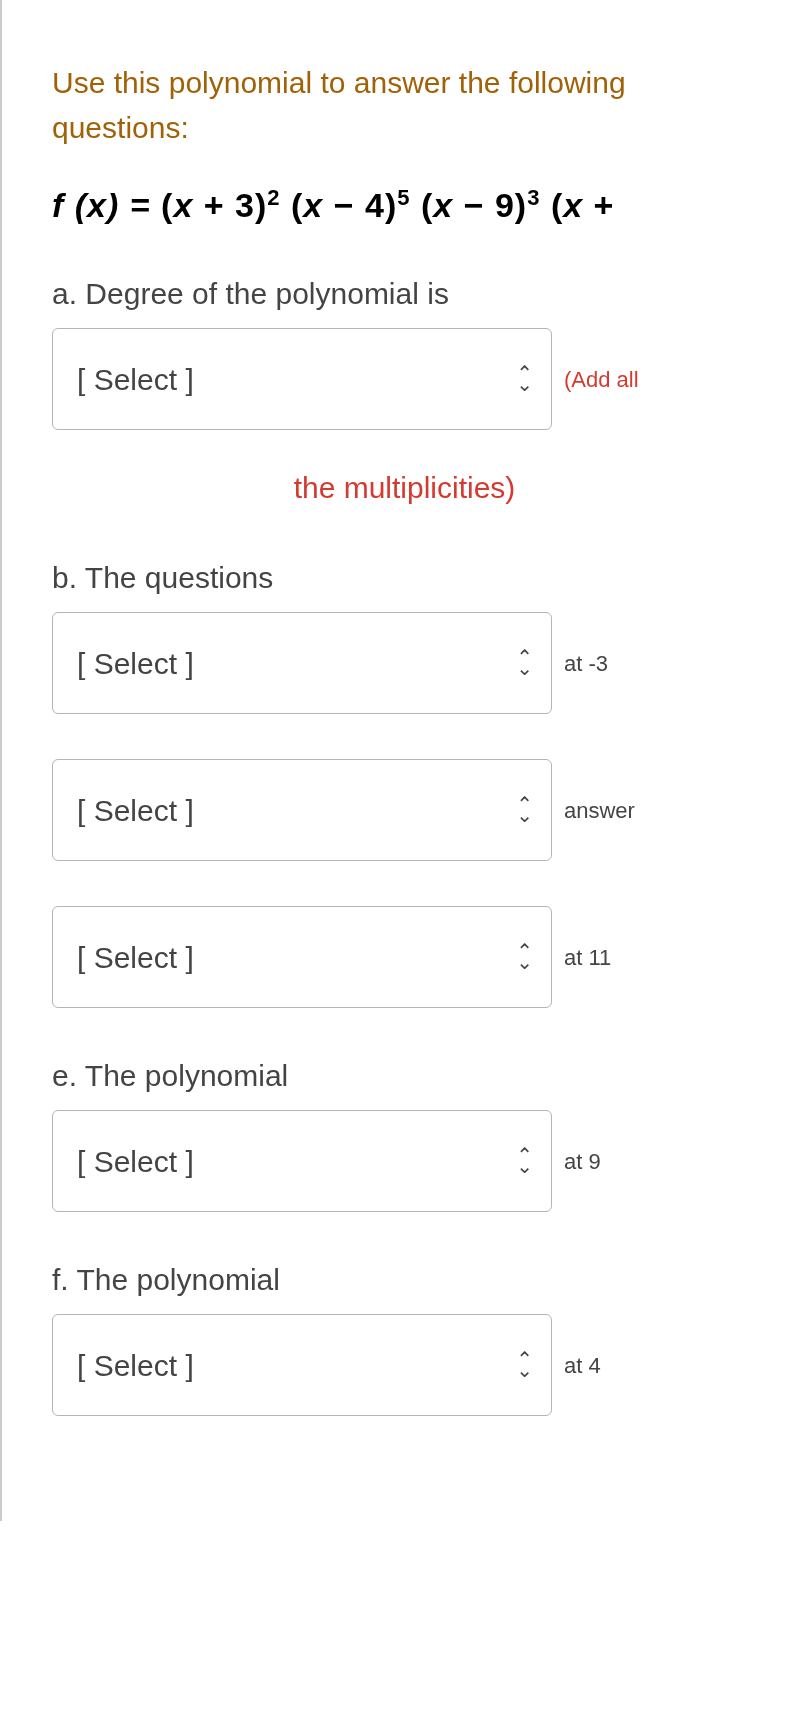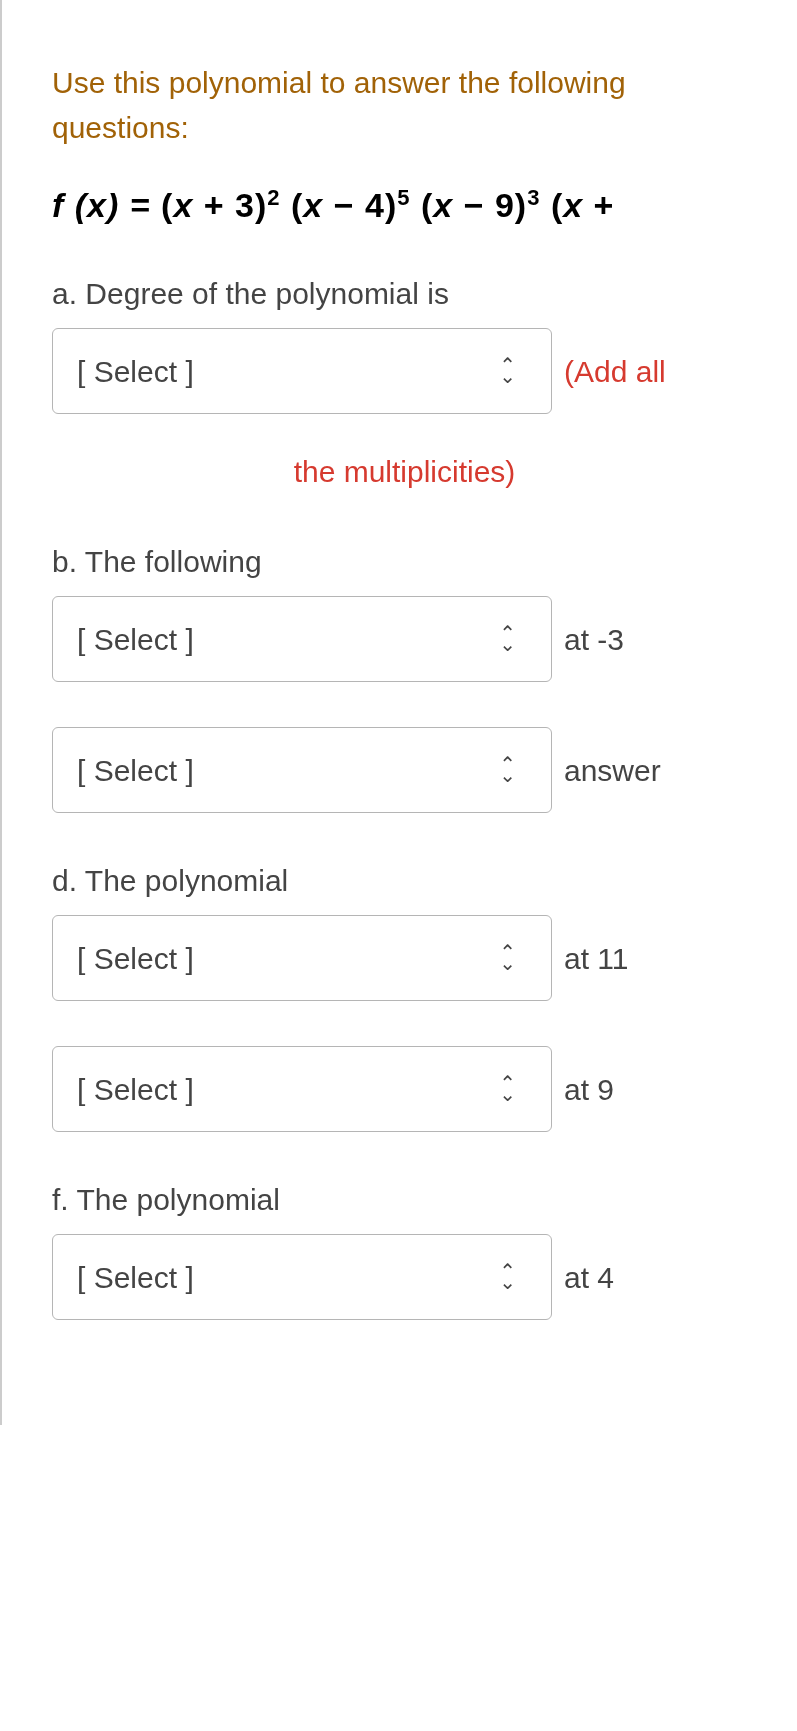--- a/index.html
+++ b/index.html
@@ -48,42 +48,42 @@
       display: flex;
       align-items: center;
       flex-wrap: wrap;
       gap: 12px;
     }
     .select-box {
       display: flex;
       align-items: center;
       justify-content: space-between;
       width: 500px;
-      height: 86px;
+      height: 102px;
       border: 1px solid #b5b5b5;
       border-radius: 6px;
-      padding: 0 35px 0 24px;
+      padding: 0 18px 0 24px;
       background: #fff;
       cursor: pointer;
     }
     .select-text {
       color: #444;
       font-size: 30px;
     }
     .chevrons {
       display: flex;
       flex-direction: column;
       align-items: center;
       line-height: 0.55;
       font-size: 20px;
       color: #444;
     }
     .after-text {
       color: #444;
-      font-size: 30px;
+      font-size: 22px;
     }
     .hint-red {
       color: #d63a2f;
     }
     .hint-continue {
       color: #d63a2f;
       margin-top: 35px;
       text-align: center;
     }
   </style>
@@ -105,21 +105,21 @@
           <span>⌃</span>
           <span>⌄</span>
         </span>
     </div>
     <span class="after-text hint-red">(Add all</span>
   </div>
   <p class="hint-continue">the multiplicities)</p>
 </div>
 
 <div class="question-block">
-  <p class="question-label">b. The following</p>
+  <p class="question-label">b. The questions</p>
   <div class="select-row">
     <div class="select-box">
       <span class="select-text">[ Select ]</span>
       <span class="chevrons">
           <span>⌃</span>
           <span>⌄</span>
         </span>
     </div>
     <span class="after-text">at -3</span>
   </div>
@@ -132,34 +132,34 @@
       <span class="chevrons">
           <span>⌃</span>
           <span>⌄</span>
         </span>
     </div>
     <span class="after-text">answer</span>
   </div>
 </div>
 
 <div class="question-block">
-  <p class="question-label">d. The polynomial</p>
   <div class="select-row">
     <div class="select-box">
       <span class="select-text">[ Select ]</span>
       <span class="chevrons">
           <span>⌃</span>
           <span>⌄</span>
         </span>
     </div>
     <span class="after-text">at 11</span>
   </div>
 </div>
 
 <div class="question-block">
+  <p class="question-label">e. The polynomial</p>
   <div class="select-row">
     <div class="select-box">
       <span class="select-text">[ Select ]</span>
       <span class="chevrons">
           <span>⌃</span>
           <span>⌄</span>
         </span>
     </div>
     <span class="after-text">at 9</span>
   </div>

